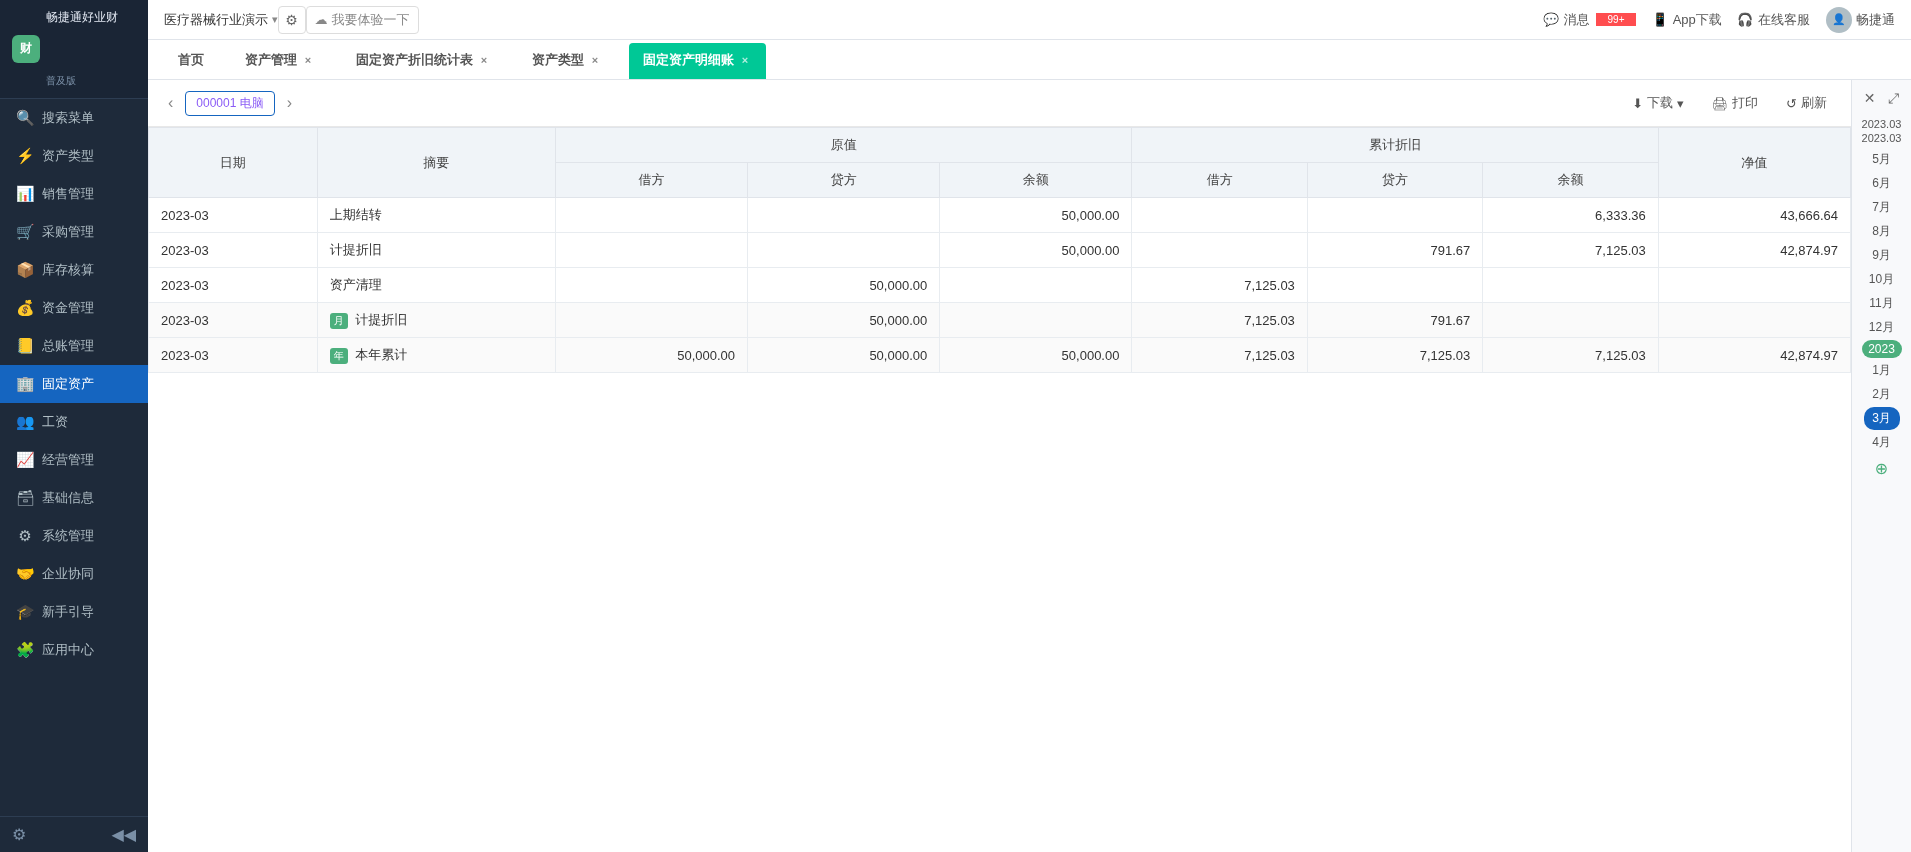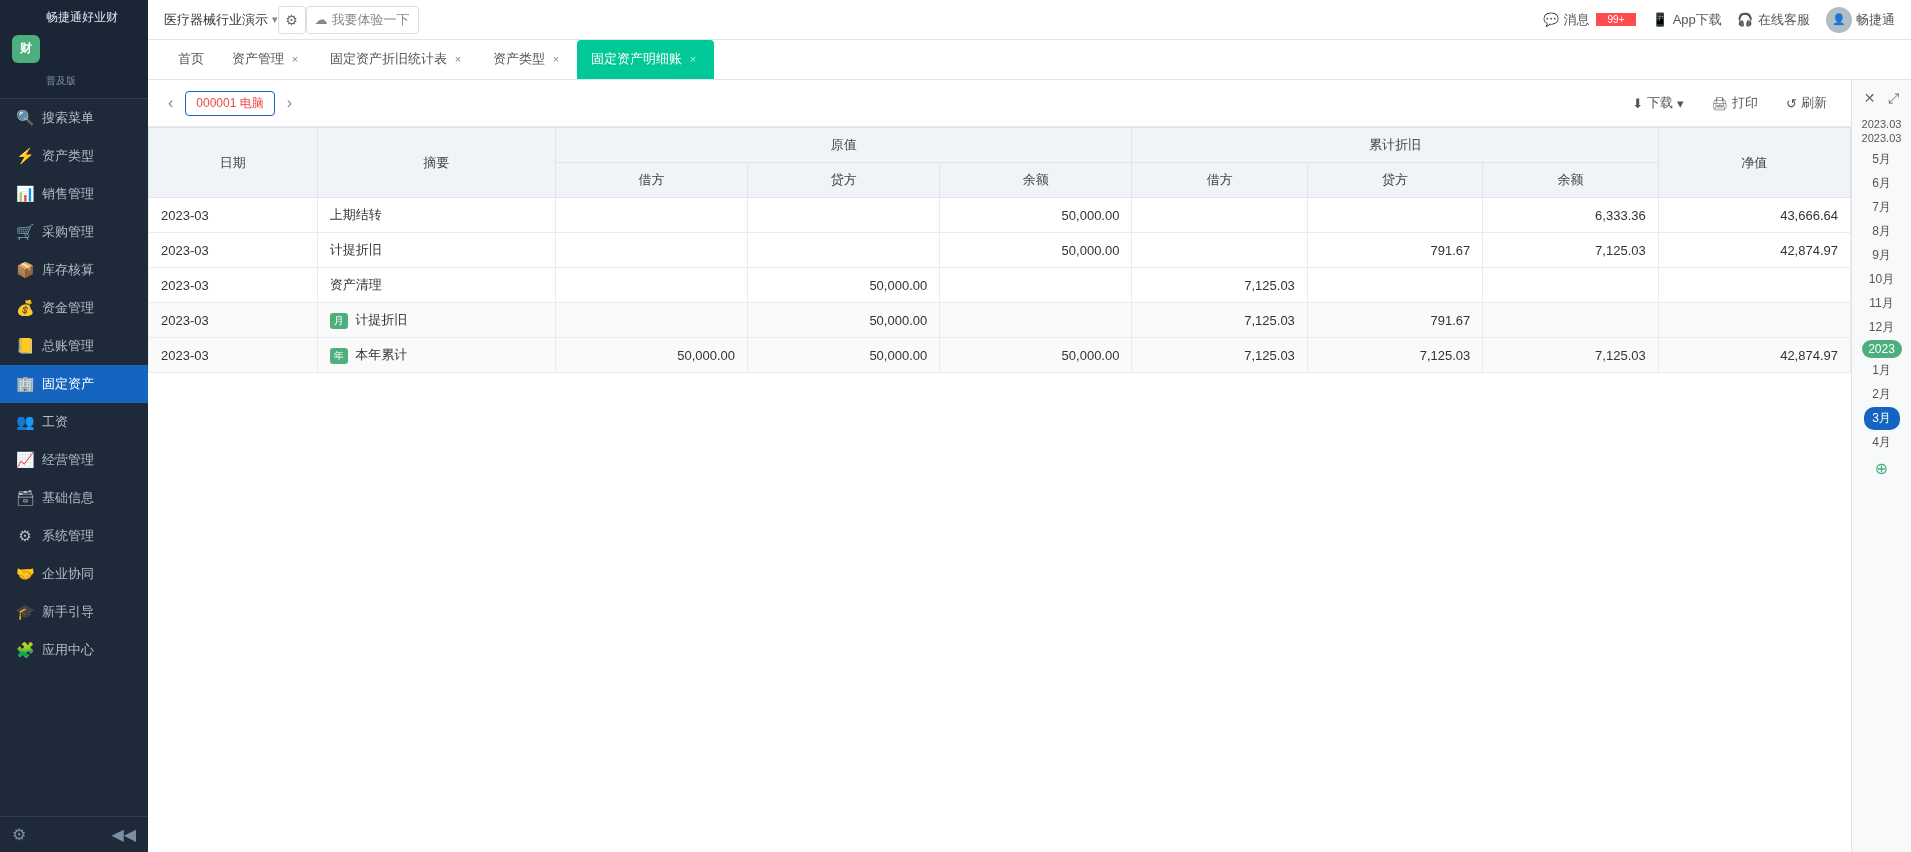--- a/index.html
+++ b/index.html
@@ -104,23 +104,24 @@
       background: #b0bec5; border-radius: 50%;
       display: flex; align-items: center; justify-content: center;
       color: white; font-size: 11px;
     }
 
     
     .tabbar {
       height: 40px;
       background: white;
       border-bottom: 1px solid #e0e4ea;
-      display: flex; 
+      display: flex; align-items: flex-end;
       padding: 0 16px;
-      gap: 0;
+      gap: 13px;
+      font-weight: bold;
     }
     .tab {
       padding: 8px 14px;
       font-size: 13px; color: #555;
       cursor: pointer;
       border-bottom: 2px solid transparent;
       display: flex; align-items: center; gap: 4px;
       white-space: nowrap;
     }
     .tab.active {
@@ -155,21 +156,21 @@
     }
 
     
     .toolbar {
       padding: 10px 16px;
       display: flex; align-items: center; gap: 8px;
       border-bottom: 1px solid #e8e8e8;
     }
     .toolbar-nav { color: #888; font-size: 16px; cursor: pointer; padding: 2px 4px; }
     .toolbar-tag {
-      border: 1px solid #1565c0; color: #ef4444;
+      border: 1px solid #1565c0; color: #8b5cf6;
       border-radius: 4px; padding: 3px 10px; font-size: 12px;
       display: flex; align-items: center; gap: 4px;
     }
     .toolbar-right {
       margin-left: auto;
       display: flex; align-items: center; gap: 12px;
     }
     .toolbar-btn {
       display: flex; align-items: center; gap: 4px;
       color: #555; font-size: 13px; cursor: pointer;

